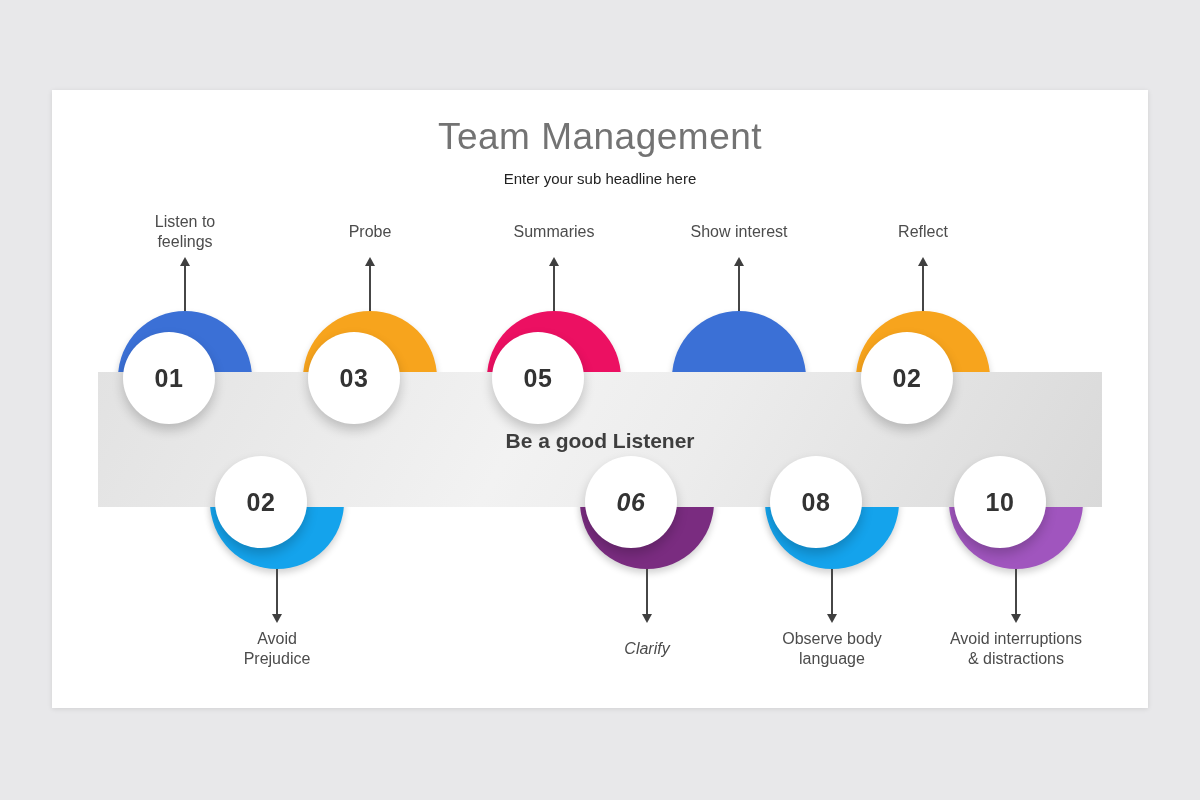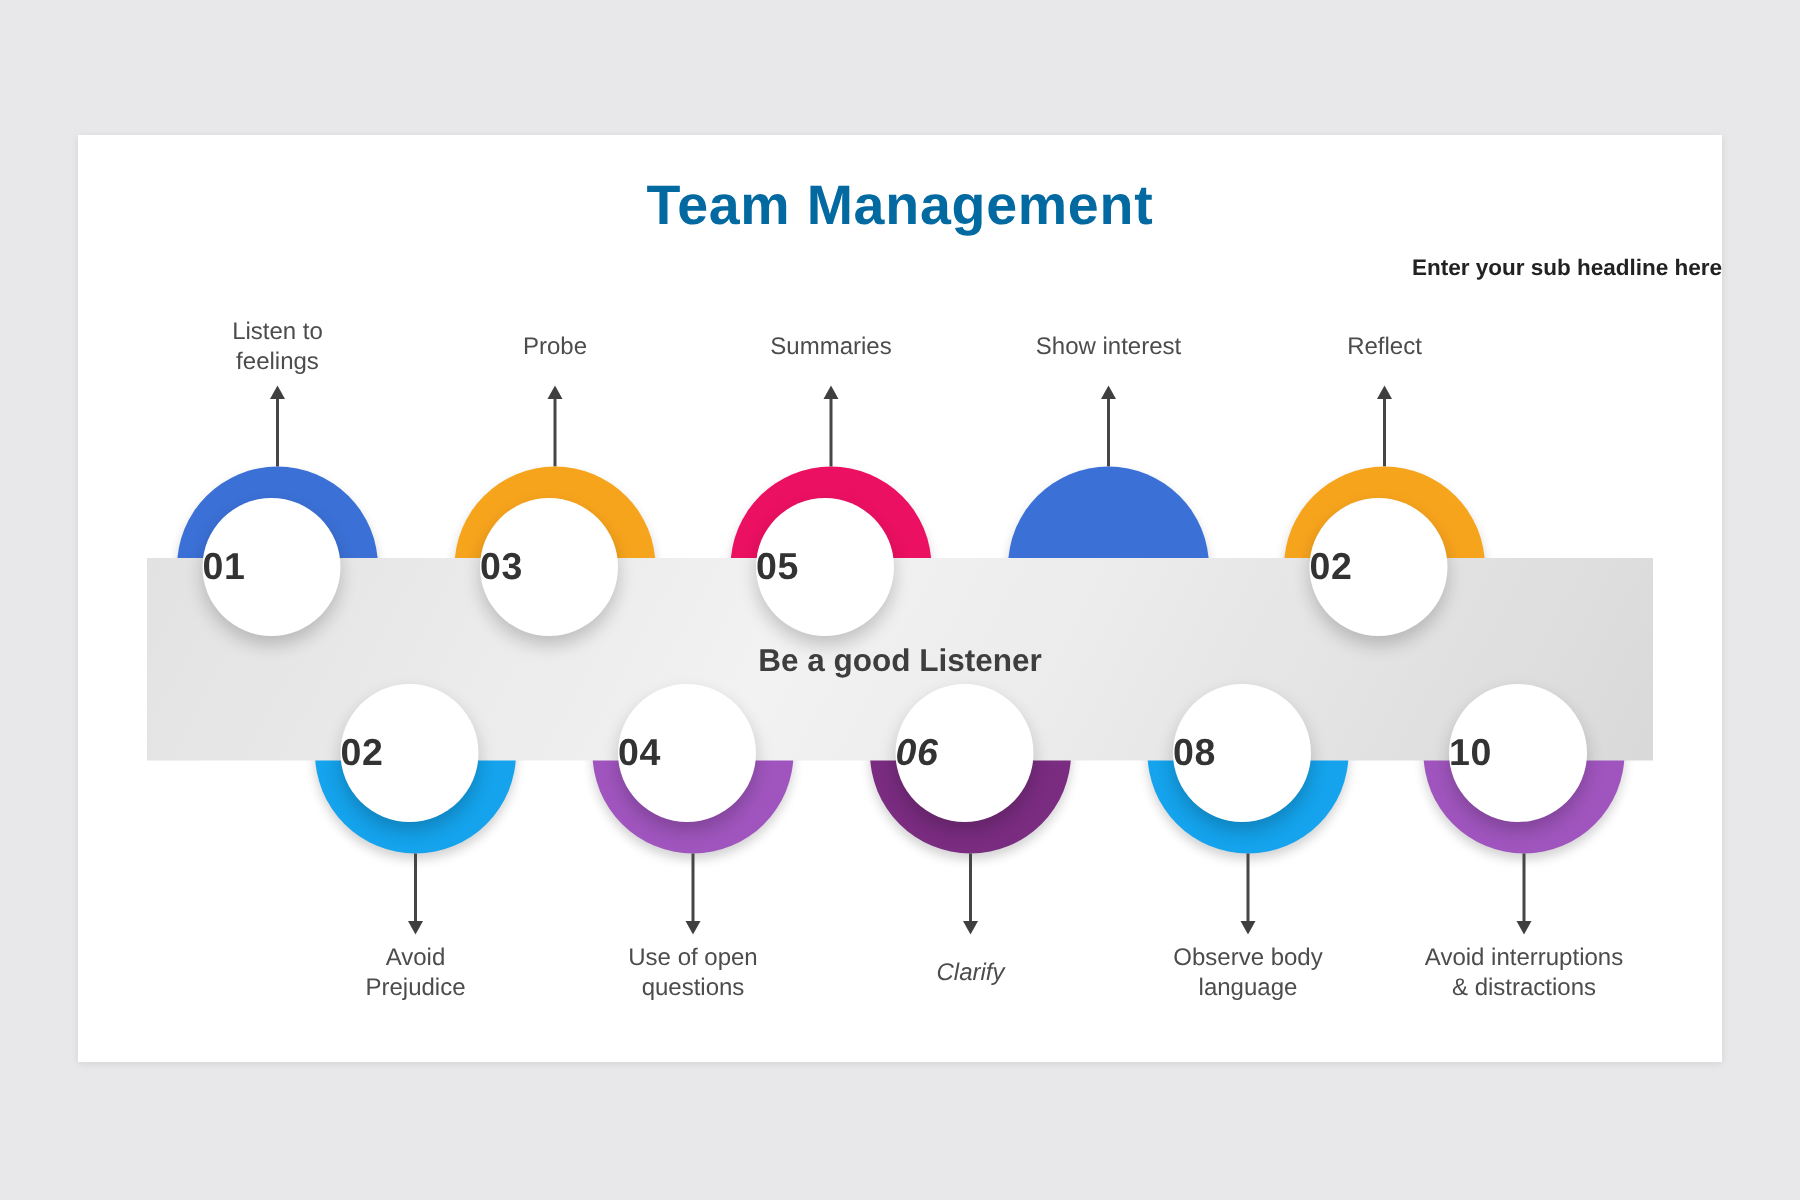--- a/index.html
+++ b/index.html
@@ -11,26 +11,26 @@
     position:relative;
   }
   .page { position:absolute; inset:0; background:#e8e8ea; }
   .slide {
     position:absolute; left:52px; top:90px; width:1096px; height:618px;
     background:#ffffff;
     box-shadow:0 1px 5px rgba(0,0,0,0.10);
   }
   .title {
     position:absolute; top:26px; left:0; width:100%;
-    text-align:center; font-size:37px; font-weight:700;
-    color:#0369a1; letter-spacing:0.5px;
+    text-align:center; font-size:37px; font-weight:400;
+    color:#737373; letter-spacing:0.5px;
   }
   .subtitle {
     position:absolute; top:80px; left:0; width:100%;
-    text-align:right; font-size:15px; font-weight:700; color:#222222;
+    text-align:center; font-size:15px; font-weight:400; color:#222222;
   }
   .band {
     position:absolute; left:46px; top:282px; width:1004px; height:135px;
     background:linear-gradient(118deg,#e2e2e2 0%,#f2f2f2 42%,#ececec 60%,#d9d9d9 100%);
     z-index:2;
   }
   .band-text {
     position:absolute; left:0; top:339px; width:1096px;
     text-align:center; font-size:21px; font-weight:700; color:#3e3e3e;
     z-index:3;
@@ -47,24 +47,24 @@
   .p8  { left:670px; }
   .p9  { left:761px; }
   .p10 { left:854px; }
 
   .ring {
     position:absolute; left:43px; width:134px; height:134px;
     border-radius:50%; z-index:1;
     box-shadow:0 4px 7px rgba(0,0,0,0.18);
   }
   .disc {
-    position:absolute; left:60px; width:92px; height:92px;
+    position:absolute; left:48px; width:92px; height:92px;
     border-radius:50%; background:#ffffff; z-index:4;
     box-shadow:0 6px 12px rgba(0,0,0,0.20);
-    display:flex; align-items:center; justify-content:flex-start;
+    display:flex; align-items:center; justify-content:center;
   }
   .num { font-size:25px; font-weight:700; color:#333333; letter-spacing:0.5px; }
 
   .step.top .ring { top:221px; }
   .step.top .disc { top:242px; }
   .step.bottom .ring { top:345px; }
   .step.bottom .disc { top:366px; }
 
   .stem {
     position:absolute; left:calc(50% - 1px); width:1.5px;
@@ -125,30 +125,20 @@
     <div class="step top p3">
       <div class="step-label">Probe</div>
       <div class="head"></div>
       <div class="stem"></div>
       <div class="ring" style="background: rgb(247, 164, 29);"></div>
       <div class="disc">
         <span class="num">03</span>
       </div>
     </div>
 
-    <div class="step bottom p4">
-      <div class="ring" style="background: rgb(160, 85, 190);"></div>
-      <div class="disc">
-        <span class="num">04</span>
-      </div>
-      <div class="stem"></div>
-      <div class="head"></div>
-      <div class="step-label">Use of open
-questions</div>
-    </div>
 
     <div class="step top p5">
       <div class="step-label">Summaries</div>
       <div class="head"></div>
       <div class="stem"></div>
       <div class="ring" style="background: rgb(236, 16, 98);"></div>
       <div class="disc">
         <span class="num">05</span>
       </div>
     </div>

